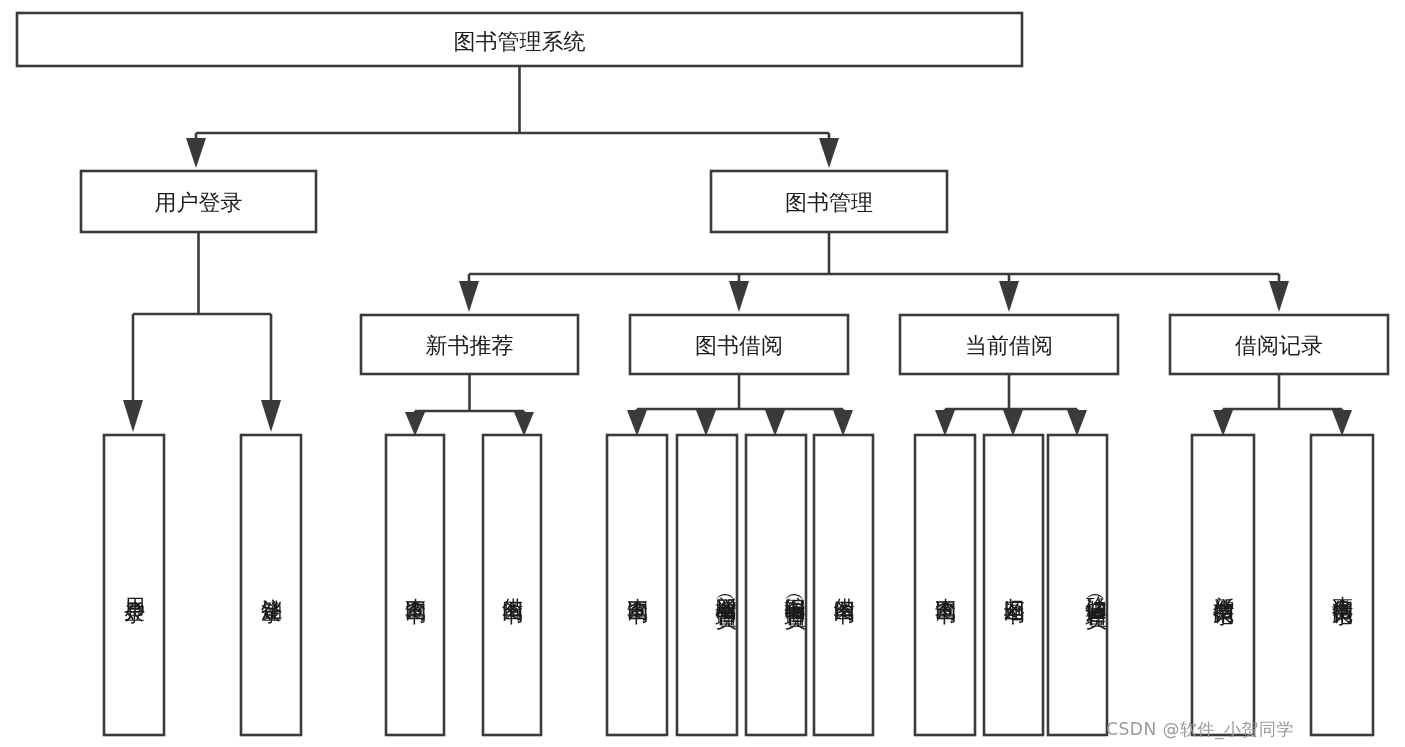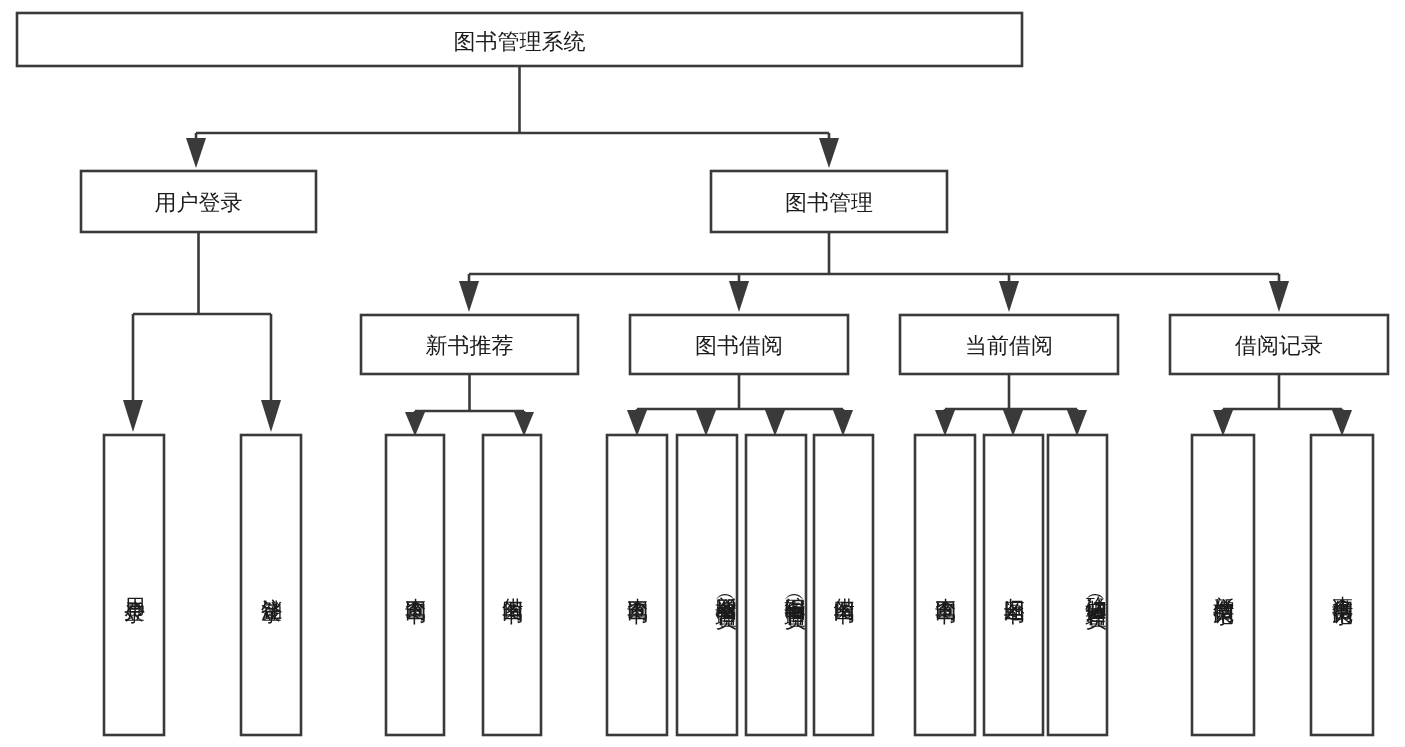--- a/index.html
+++ b/index.html
@@ -205,14 +205,15 @@
   <div class="node-label-v" style="left:746px; top:435px; width:60px; height:300px; display:flex; align-items:flex-start; justify-content:center; padding-top:6px; box-sizing:border-box;">编辑图书（管理员）</div>
   <div class="node-label-v" style="left:814px; top:435px; width:59px; height:300px; display:flex; align-items:center; justify-content:center;">借阅图书</div>
 
   <div class="node-label-v" style="left:915px; top:435px; width:60px; height:300px; display:flex; align-items:center; justify-content:center;">查询图书</div>
   <div class="node-label-v" style="left:984px; top:435px; width:59px; height:300px; display:flex; align-items:center; justify-content:center;">归还图书</div>
   <div class="node-label-v" style="left:1048px; top:435px; width:59px; height:300px; display:flex; align-items:flex-start; justify-content:center; padding-top:6px; box-sizing:border-box;">确认归还（管理员）</div>
 
   <div class="node-label-v" style="left:1192px; top:435px; width:62px; height:300px; display:flex; align-items:center; justify-content:center;">新增借阅记录</div>
   <div class="node-label-v" style="left:1311px; top:435px; width:62px; height:300px; display:flex; align-items:center; justify-content:center;">查询借阅记录</div>
 
+  <div class="watermark">CSDN @软件_小贺同学</div>
 
 </div>
 
 </body></html>

